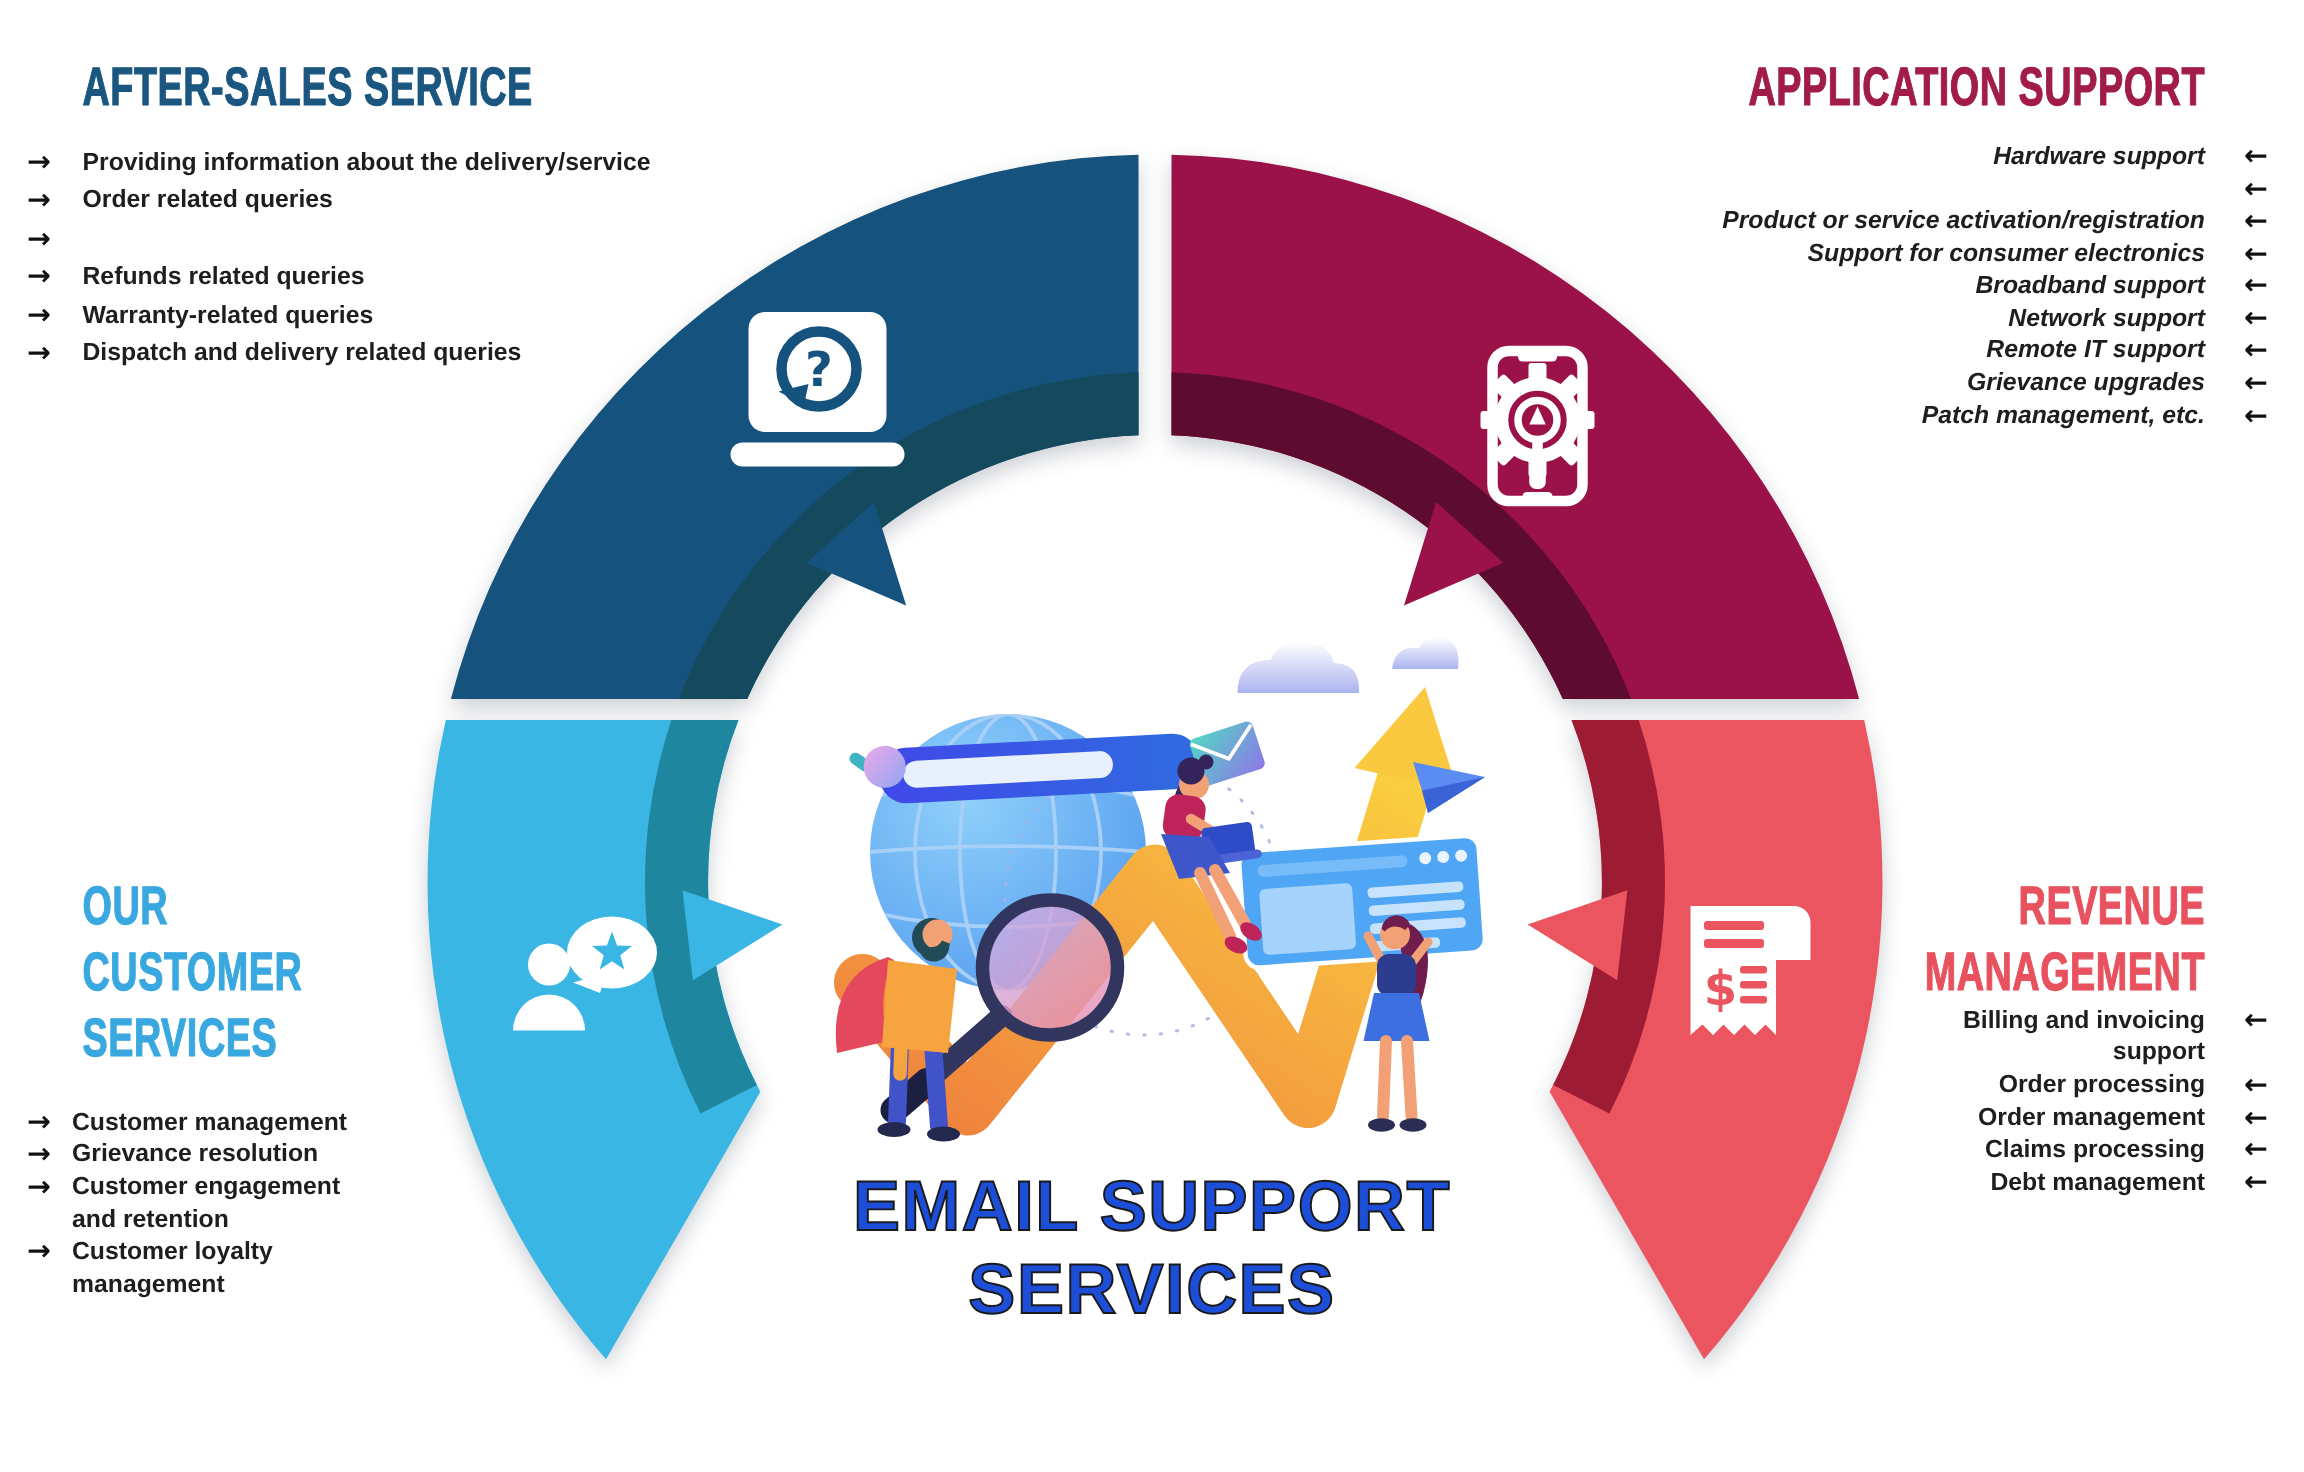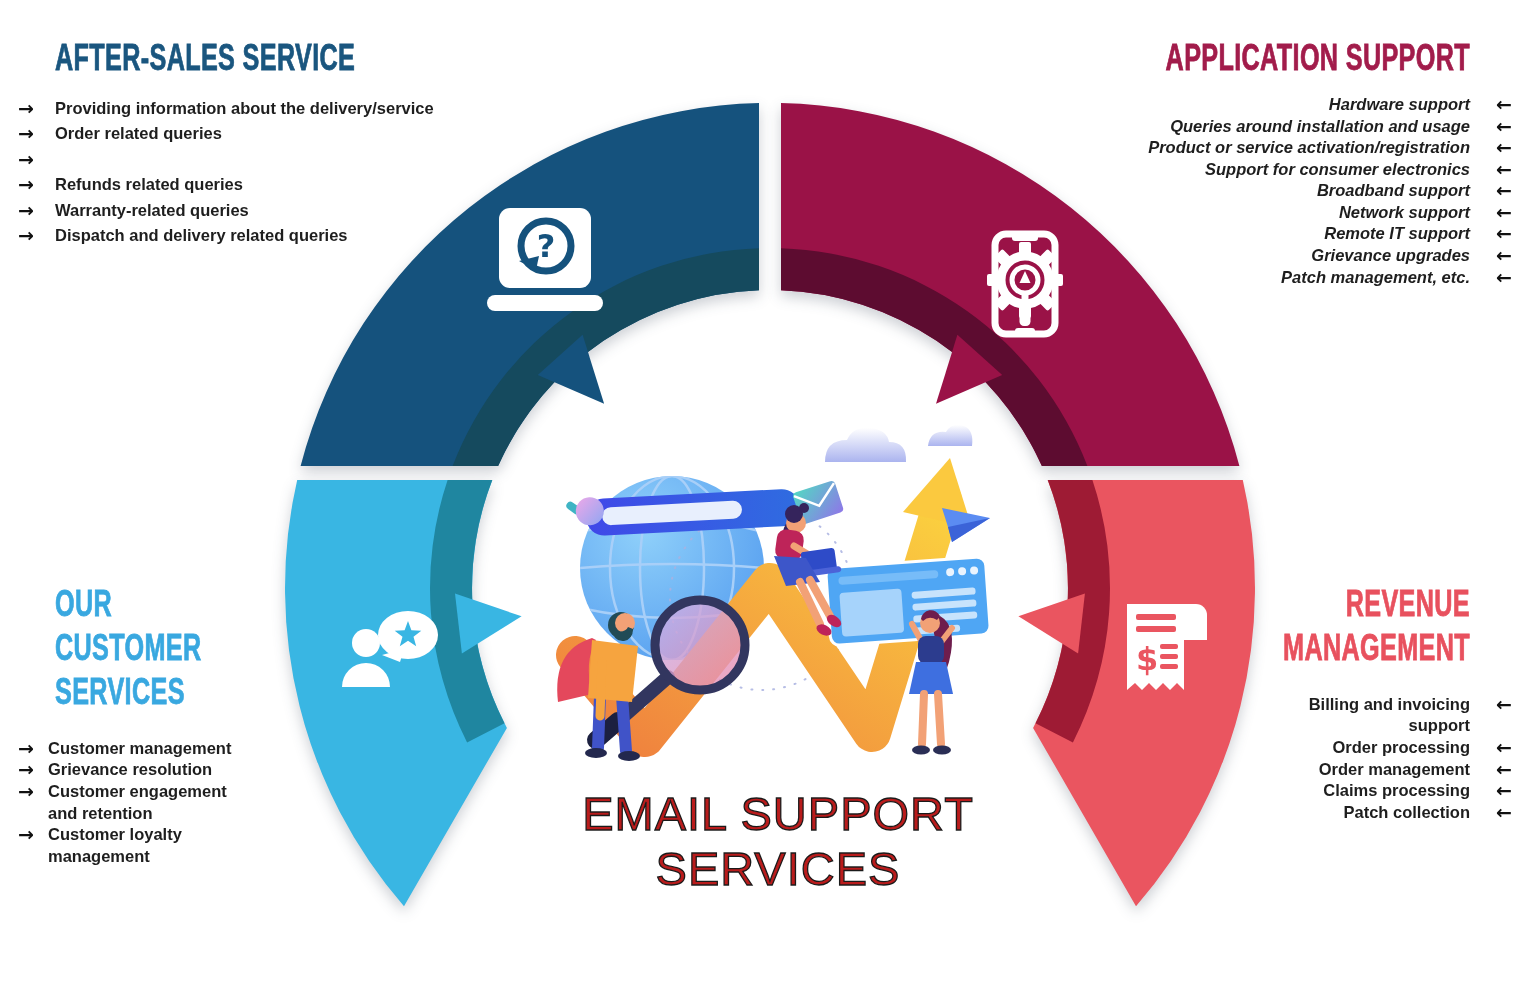--- a/index.html
+++ b/index.html
@@ -32,28 +32,28 @@
 
   .bl{left:18px;top:582px;width:320px;}
   .bl .sec-title{margin-left:37px;}
   .bl .list{margin-top:24px;}
   .bl .list li{line-height:21.6px;}
   .bl .arrow{width:30px;}
   .bl .txt{max-width:200px;}
 
   .br{right:24px;top:582px;width:330px;text-align:right;}
   .br .sec-title{margin-right:42px;}
-  .br .list{margin-top:24px;}
+  .br .list{}
   .br .list li{line-height:21.6px;justify-content:flex-end;}
   .br .arrow{width:42px;text-align:right;}
   .br .txt{max-width:205px;}
 
   .main-title{position:absolute;left:768px;top:776px;transform:translateX(-50%);
-              width:520px;margin:10px;text-align:center;font-size:47px;font-weight:400;
-              letter-spacing:1px;line-height:1.18;color:#b91c1c;
+              width:520px;margin:0;text-align:center;font-size:47px;font-weight:700;
+              letter-spacing:1px;line-height:1.18;color:#1d4ed8;
               -webkit-text-stroke:1.3px #1a1a1a;}
 </style>
 </head>
 <body>
 
 <div class="stage">
 
   <svg class="ring" width="1536" height="981" viewBox="0 0 1536 981">
     <defs>
       <linearGradient id="gOr" x1="0" y1="1" x2="1" y2="0">
@@ -287,21 +287,20 @@
   </div>
 
   <div class="quad tr">
     <h2 class="sec-title" style="color: rgb(162, 28, 75);">APPLICATION SUPPORT</h2>
     <ul class="list">
       <li>
           <span class="txt">Hardware support</span>
           <span class="arrow">←</span>
         </li>
       <li>
-          <span class="txt">Queries around installation and usage</span>
           <span class="arrow">←</span>
         </li>
       <li>
           <span class="txt">Product or service activation/registration</span>
           <span class="arrow">←</span>
         </li>
       <li>
           <span class="txt">Support for consumer electronics</span>
           <span class="arrow">←</span>
         </li>
@@ -365,20 +364,20 @@
         </li>
       <li>
           <span class="txt">Order management</span>
           <span class="arrow">←</span>
         </li>
       <li>
           <span class="txt">Claims processing</span>
           <span class="arrow">←</span>
         </li>
       <li>
-          <span class="txt">Patch collection</span>
+          <span class="txt">Debt management</span>
           <span class="arrow">←</span>
         </li>
     </ul>
   </div>
 
   <h1 class="main-title">EMAIL SUPPORT SERVICES</h1>
 </div>
 
 </body></html>

